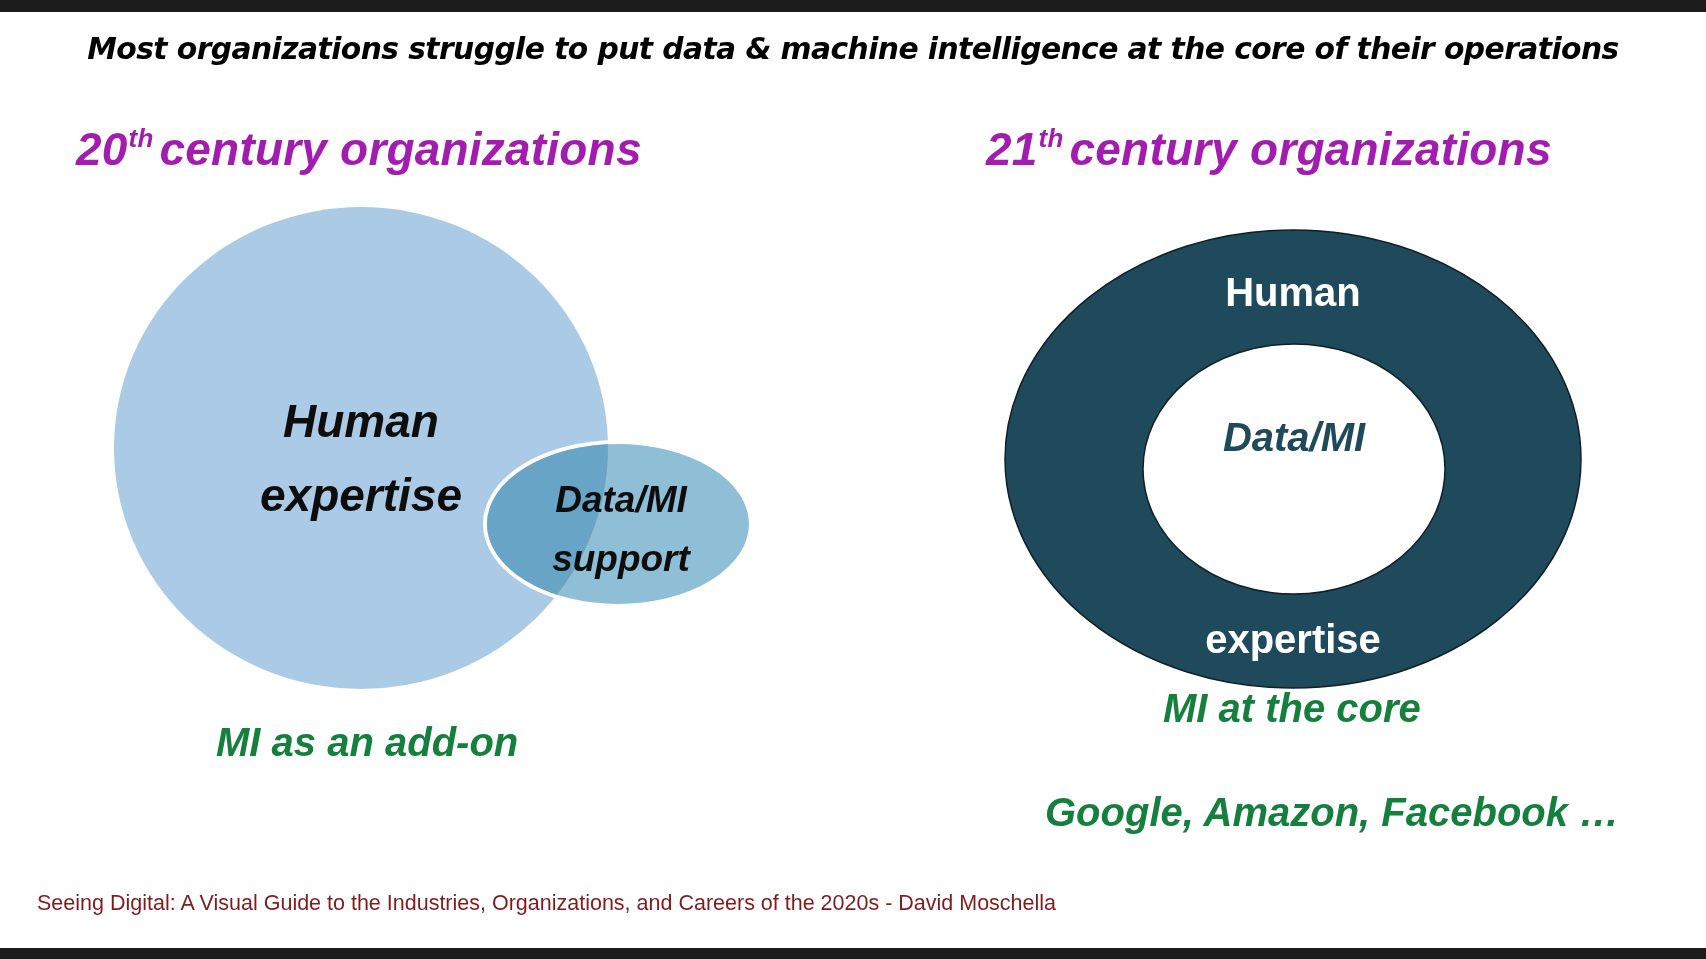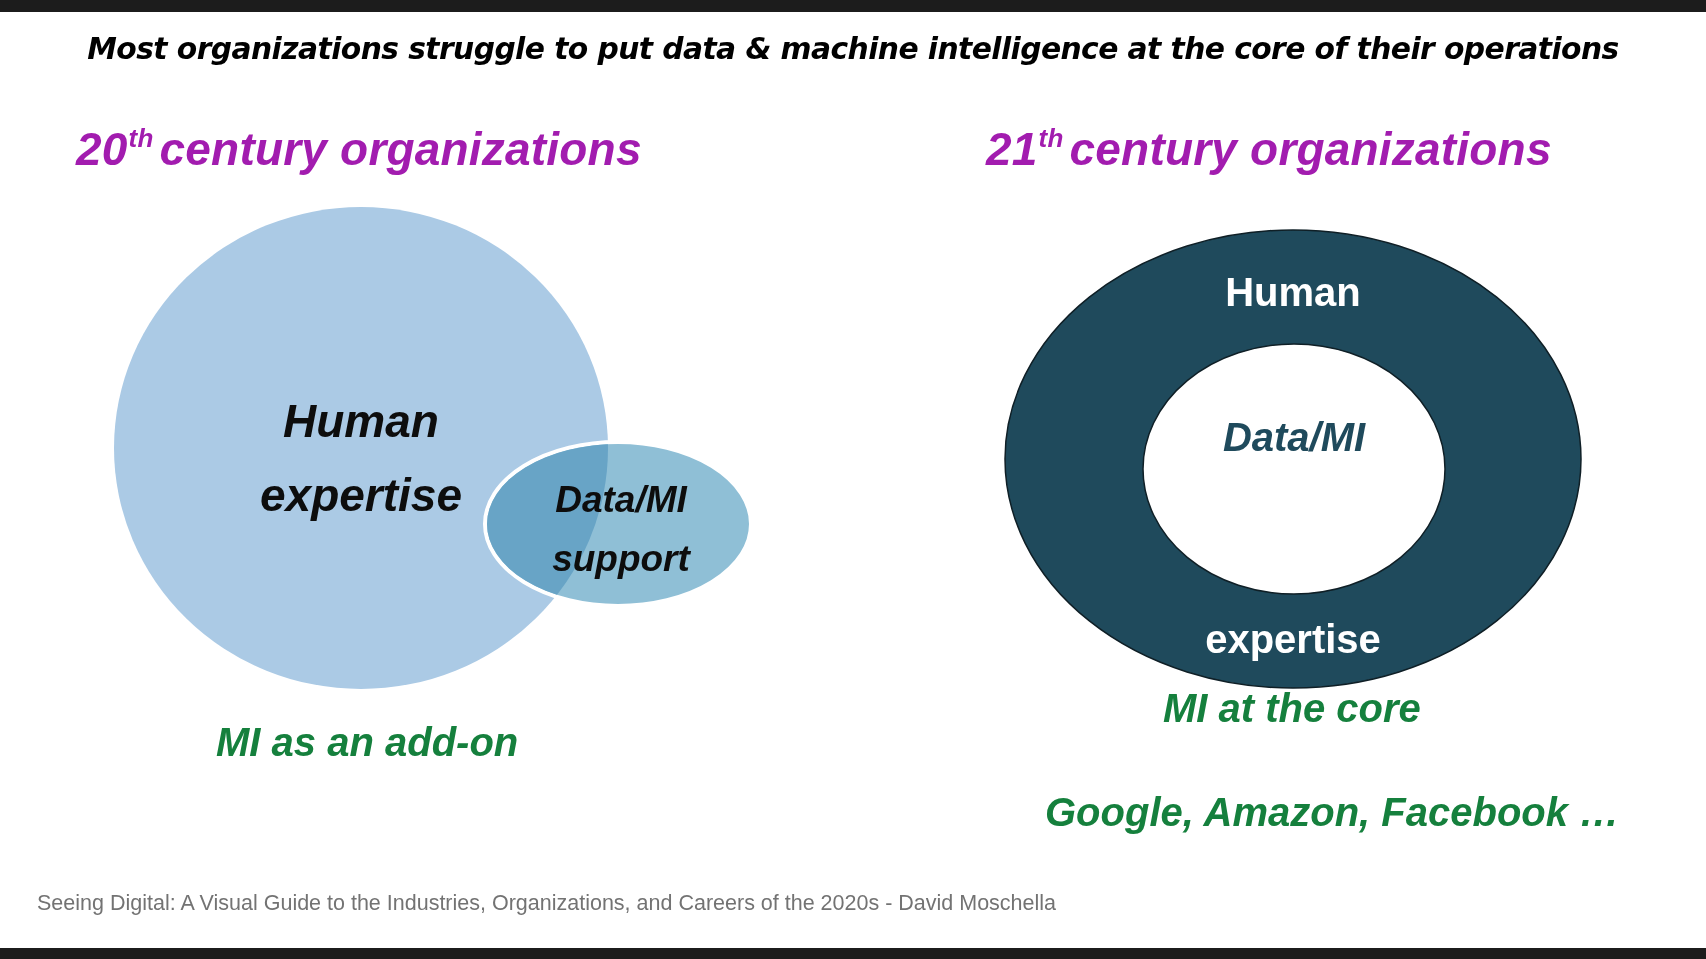--- a/index.html
+++ b/index.html
@@ -8,21 +8,21 @@
   .bar.top { top: 0; height: 12px; }
   .bar.bottom { top: 948px; height: 11px; }
   .abs { position: absolute; white-space: nowrap; }
   .headline { left: 0; width: 1706px; top: 30px; text-align: center; font-family: "DejaVu Sans", sans-serif; font-style: italic; font-weight: bold; font-size: 31px; letter-spacing: -0.6px; color: #000; transform: scaleX(0.96); transform-origin: center; }
   .subhead { font-weight: bold; font-style: italic; font-size: 46px; color: #a21caf; letter-spacing: 0.2px; }
   .subhead sup { font-size: 26px; vertical-align: 18px; line-height: 0; margin-left: 1px; margin-right: 6px; }
   .caption { font-weight: bold; font-style: italic; font-size: 40px; color: #15803d; }
   .diagram { position: absolute; left: 0; top: 0; width: 1706px; height: 959px; }
   .label-dark { font-weight: bold; font-style: italic; color: #0d0d0d; text-align: center; }
   .label-white { font-weight: bold; color: #ffffff; text-align: center; }
-  .footer { left: 37px; top: 891px; font-size: 21.5px; color: #737373; }
+  .footer { left: 37px; top: 891px; font-size: 21.5px; color: #7f1d1d; }
 </style>
 </head>
 <body>
 
 <div class="bar top"></div>
 
 <div class="abs headline">Most organizations struggle to put data &amp; machine intelligence at the core of their operations</div>
 
 <div class="abs subhead" style="left:76px; top:122px;"><span>20</span><sup>th</sup><span>century organizations</span></div>
 

